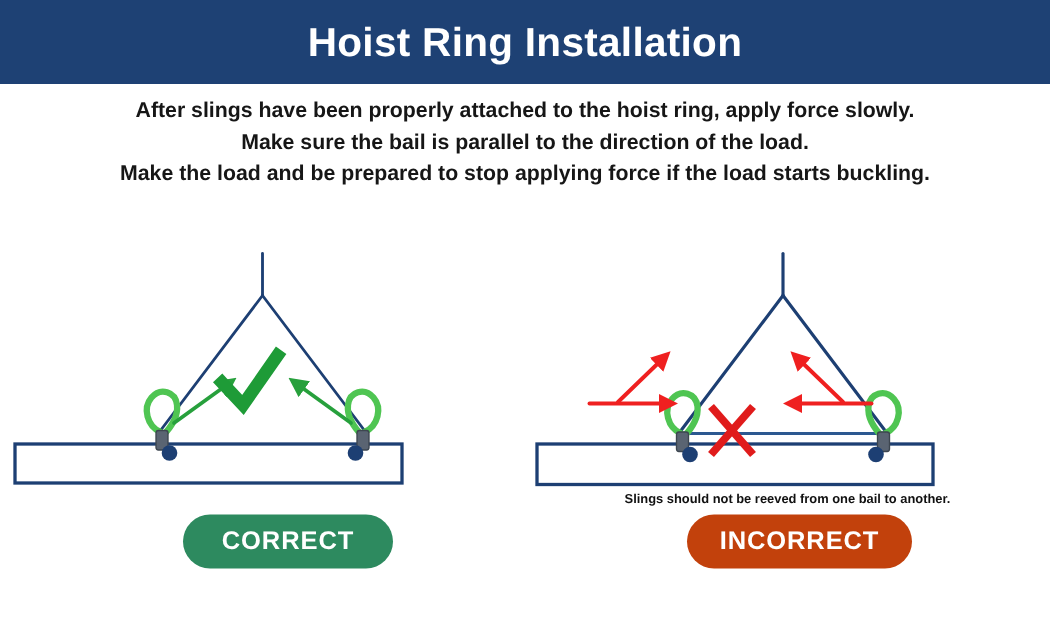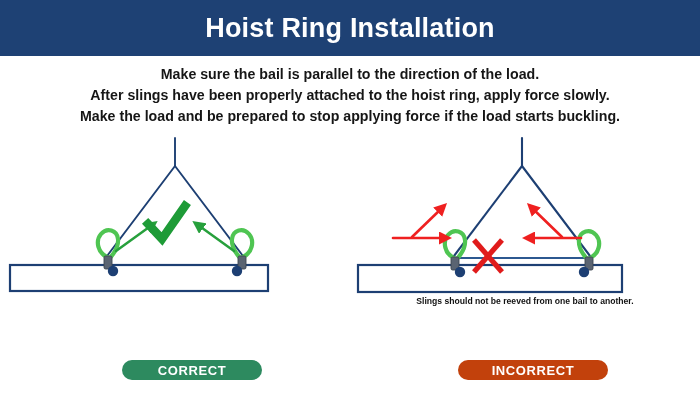--- a/index.html
+++ b/index.html
@@ -54,21 +54,21 @@
     font-weight: bold;
     line-height: 21px;
     font-family: "Liberation Sans", sans-serif;
   }
   .instructions div { white-space: nowrap; }
 
   
   .diagrams {
     position: absolute;
     left: 0;
-    top: 124px;
+    top: 155px;
     width: 676px;
     height: 200px;
   }
   .panel {
     position: absolute;
     top: 0;
     width: 350px;
     height: 200px;
   }
   .panel.left  { left: 0; }
@@ -90,25 +90,25 @@
   
   .buttons {
     position: absolute;
     left: 0;
     top: 340px;
     width: 700px;
     height: 60px;
   }
   .pill {
     position: absolute;
-    top: 20px;
-    height: 20px;
+    top: 3px;
+    height: 36px;
     border-radius: 18px;
     color: #ffffff;
-    font-size: 13px;
+    font-size: 17px;
     font-weight: bold;
     letter-spacing: 0.6px;
     display: flex;
     align-items: center;
     justify-content: center;
     border: none;
     padding: 0;
     font-family: "Liberation Sans", sans-serif;
     cursor: pointer;
   }
@@ -126,22 +126,22 @@
 </head>
 <body>
 
 <div id="page">
 
   <div class="banner">
     <div class="banner-title">Hoist Ring Installation</div>
   </div>
 
   <div class="instructions">
+    <div>After slings have been properly attached to the hoist ring, apply force slowly.</div>
     <div>Make sure the bail is parallel to the direction of the load.</div>
-    <div>After slings have been properly attached to the hoist ring, apply force slowly.</div>
     <div>Make the load and be prepared to stop applying force if the load starts buckling.</div>
   </div>
 
   <div class="diagrams">
 
     <div class="panel left">
       <svg width="350" height="200" viewBox="0 0 350 200" xmlns="http://www.w3.org/2000/svg">
 
         <g fill="none" stroke="#1d3f73" stroke-width="1.9" stroke-linecap="round">
           <line x1="175" y1="14" x2="175" y2="42"></line>

